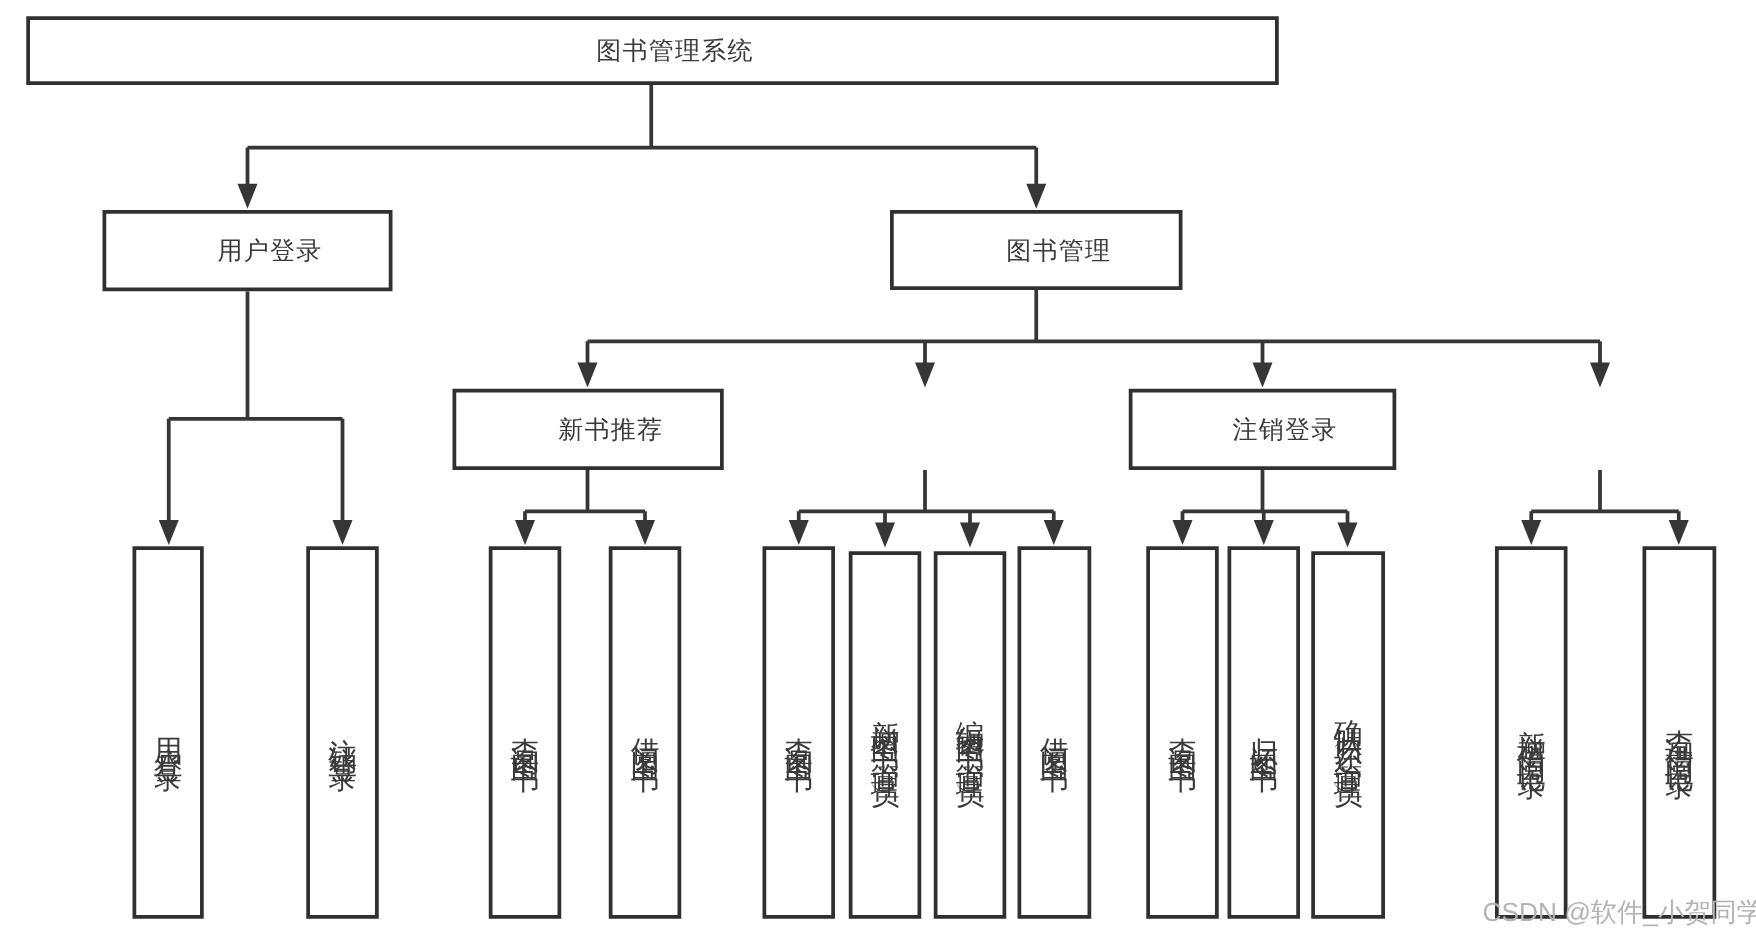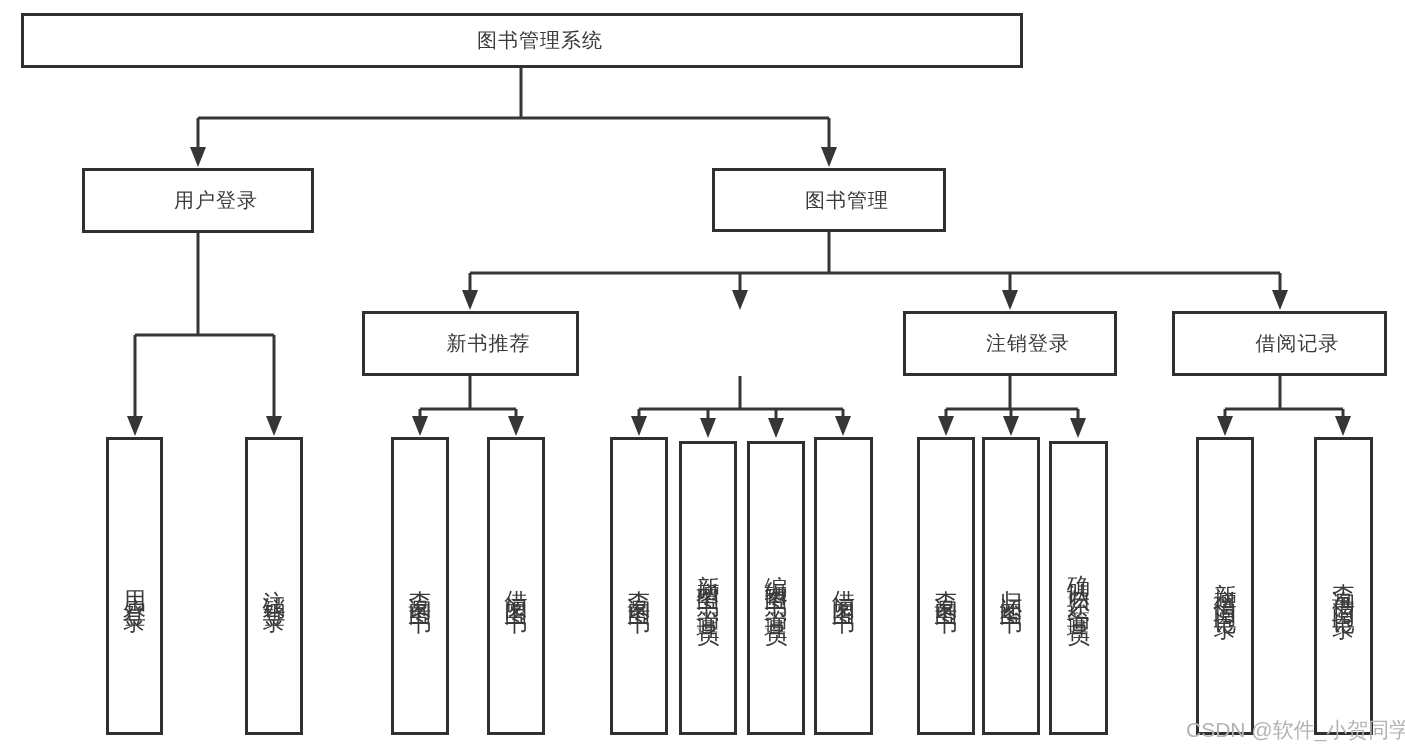--- a/index.html
+++ b/index.html
@@ -114,21 +114,20 @@
     </g>
   </svg>
 
   <div class="hbox" style="left:21px; top:13px; width:1002px; height:55px;">图书管理系统</div>
 
   <div class="hbox" style="left:82px; top:168px; width:232px; height:65px;">用户登录</div>
   <div class="hbox" style="left:712px; top:168px; width:234px; height:64px;font-family:Liberation Mono, monospace;">图书管理</div>
 
   <div class="hbox" style="left:362px; top:311px; width:217px; height:65px;">新书推荐</div>
   <div class="hbox" style="left:903px; top:311px; width:214px; height:65px;">注销登录</div>
-  <div class="hbox" style="left:1172px; top:311px; width:215px; height:65px;">借阅记录</div>
 
   <div class="vbox" style="left:106px; top:437px; width:57px; height:298px;">用户登录</div>
   <div class="vbox" style="left:245px; top:437px; width:58px; height:298px;">注销登录</div>
 
   <div class="vbox" style="left:391px; top:437px; width:58px; height:298px;">查询图书</div>
   <div class="vbox" style="left:487px; top:437px; width:58px; height:298px;">借阅图书</div>
 
   <div class="vbox" style="left:610px; top:437px; width:58px; height:298px;">查询图书</div>
   <div class="vbox" style="left:679px; top:441px; width:58px; height:294px;">新增图书（管理员）</div>
   <div class="vbox" style="left:747px; top:441px; width:58px; height:294px;">编辑图书（管理员）</div>

